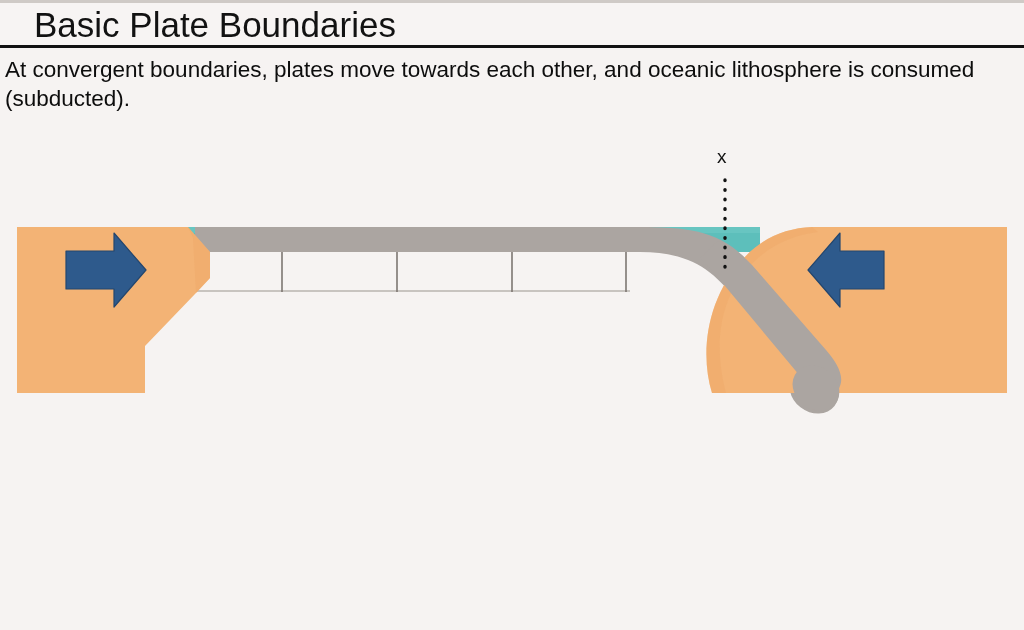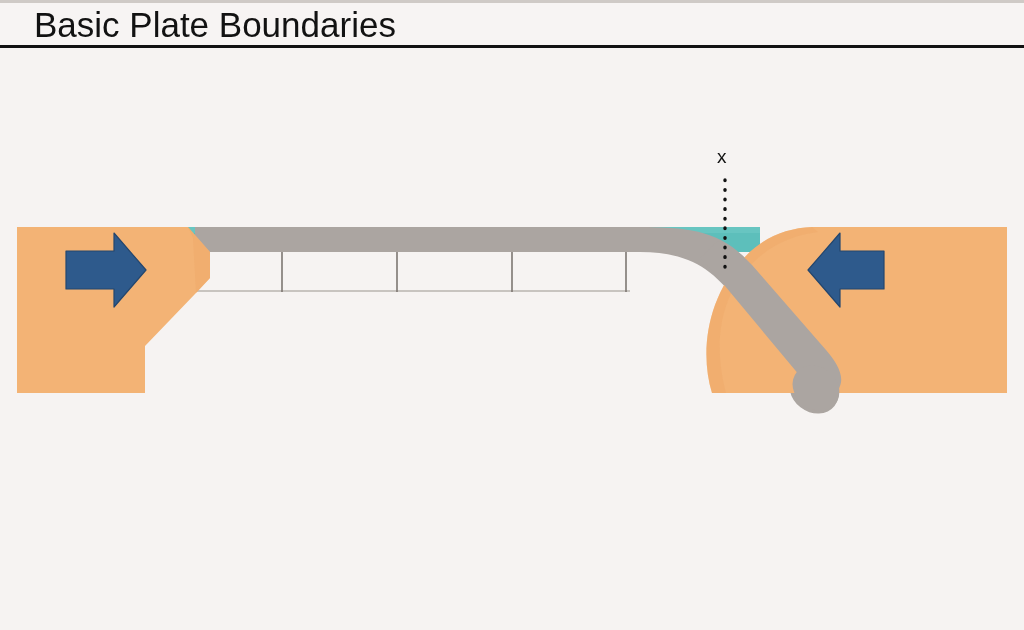--- a/index.html
+++ b/index.html
@@ -53,20 +53,21 @@
 </head>
 <body>
 
 <div id="slide">
 
   <div id="top-rule"></div>
   <div id="title-band"></div>
   <div id="title-text">Basic Plate Boundaries</div>
   <div id="title-underline"></div>
 
+  <div id="body-text">At convergent boundaries, plates move towards each other, and oceanic lithosphere is consumed (subducted).</div>
 
   <div id="figure">
     <svg width="1024" height="330" viewBox="0 0 1024 330" xmlns="http://www.w3.org/2000/svg">
 
       <g>
         <path d="M 188 109 L 760 109 L 760 134 L 188 134 Z" fill="#5dbfbb"></path>
 
         <path d="M 188 109 L 760 109 L 760 115 L 188 115 Z" fill="#68c5c1"></path>
       </g>
 

